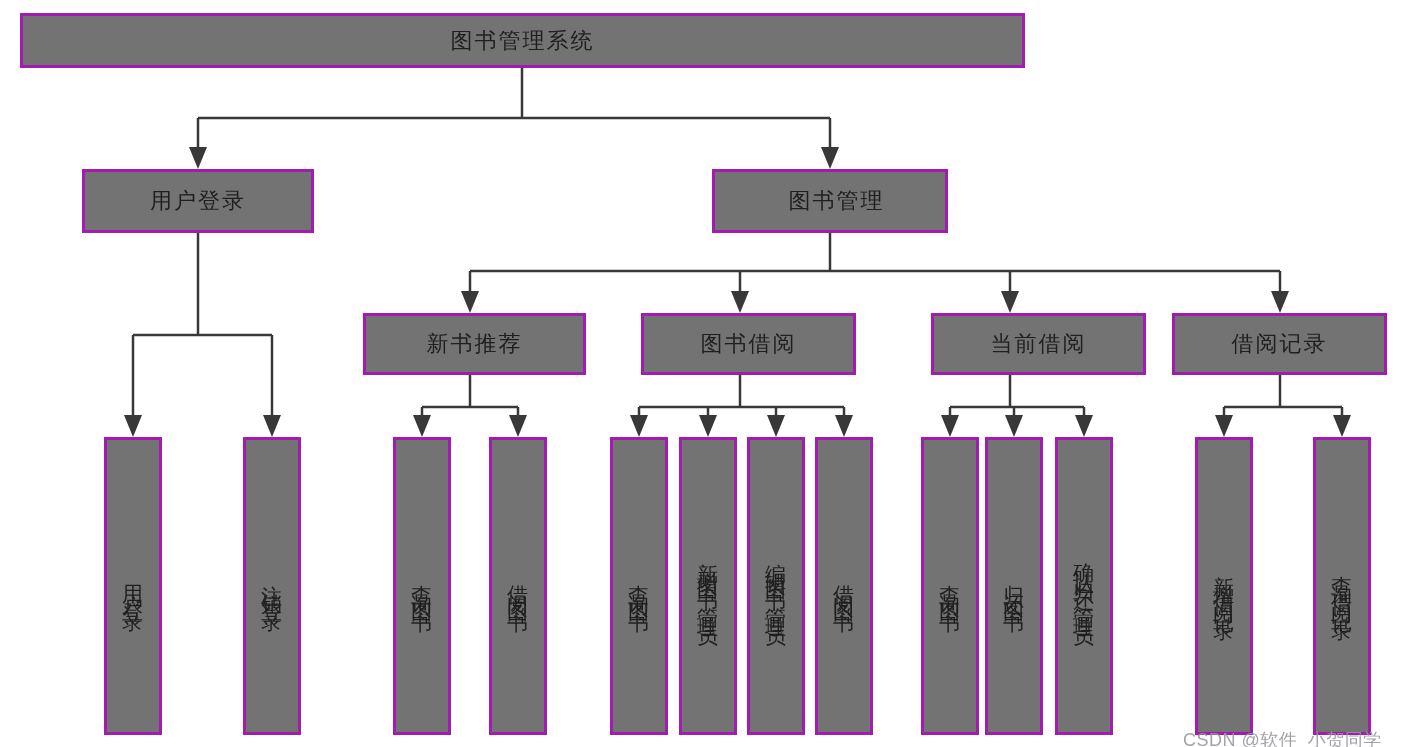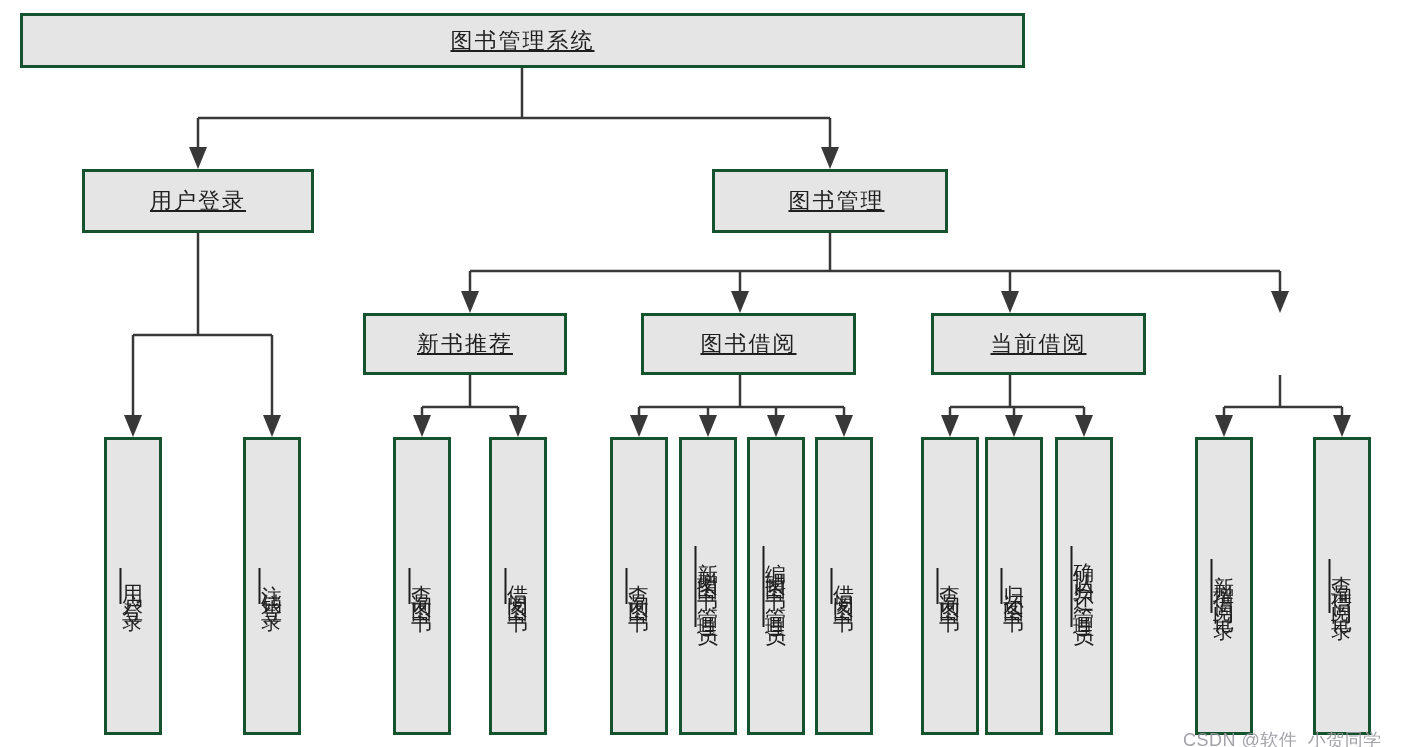--- a/index.html
+++ b/index.html
@@ -12,28 +12,27 @@
     overflow: hidden;
   }
   .wires {
     position: absolute;
     left: 0; top: 0;
     z-index: 1;
   }
   .box {
     position: absolute;
     box-sizing: border-box;
-    background: #e5e5e5;
-    border: 3px solid #14532d;
+    background: #737373;
+    border: 3px solid #a21caf;
     display: flex;
     align-items: center;
     justify-content: center;
     z-index: 2;
     color: #1f1f1f;
-    text-decoration: underline;
   }
   .box.h span {
     font-size: 22px;
     letter-spacing: 2px;
     white-space: nowrap;
     color: #1f1f1f;
   }
   .box.v span {
     writing-mode: vertical-lr;
     text-orientation: mixed;
@@ -128,28 +127,31 @@
     <span>图书管理系统</span>
   </div>
 
   <div class="box h" style="left:82px; top:169px; width:232px; height:64px;">
     <span>用户登录</span>
   </div>
   <div class="box h" style="left:712px; top:169px; width:236px; height:64px;padding-left:13px;">
     <span>图书管理</span>
   </div>
 
-  <div class="box h" style="left:363px; top:313px; width:204px; height:62px;">
+  <div class="box h" style="left:363px; top:313px; width:223px; height:62px;">
     <span>新书推荐</span>
   </div>
   <div class="box h" style="left:633px; top:313px; width:215px; height:62px;margin-left:8px;">
     <span>图书借阅</span>
   </div>
   <div class="box h" style="left:903px; top:313px; width:215px; height:62px;margin-left:28px;">
     <span>当前借阅</span>
+  </div>
+  <div class="box h" style="left:1172px; top:313px; width:215px; height:62px;">
+    <span>借阅记录</span>
   </div>
 
   <div class="box v" style="left:104px; top:437px; width:58px; height:298px;">
     <span>用户登录</span>
   </div>
   <div class="box v" style="left:243px; top:437px; width:58px; height:298px;">
     <span>注销登录</span>
   </div>
   <div class="box v" style="left:393px; top:437px; width:58px; height:298px;">
     <span>查询图书</span>

